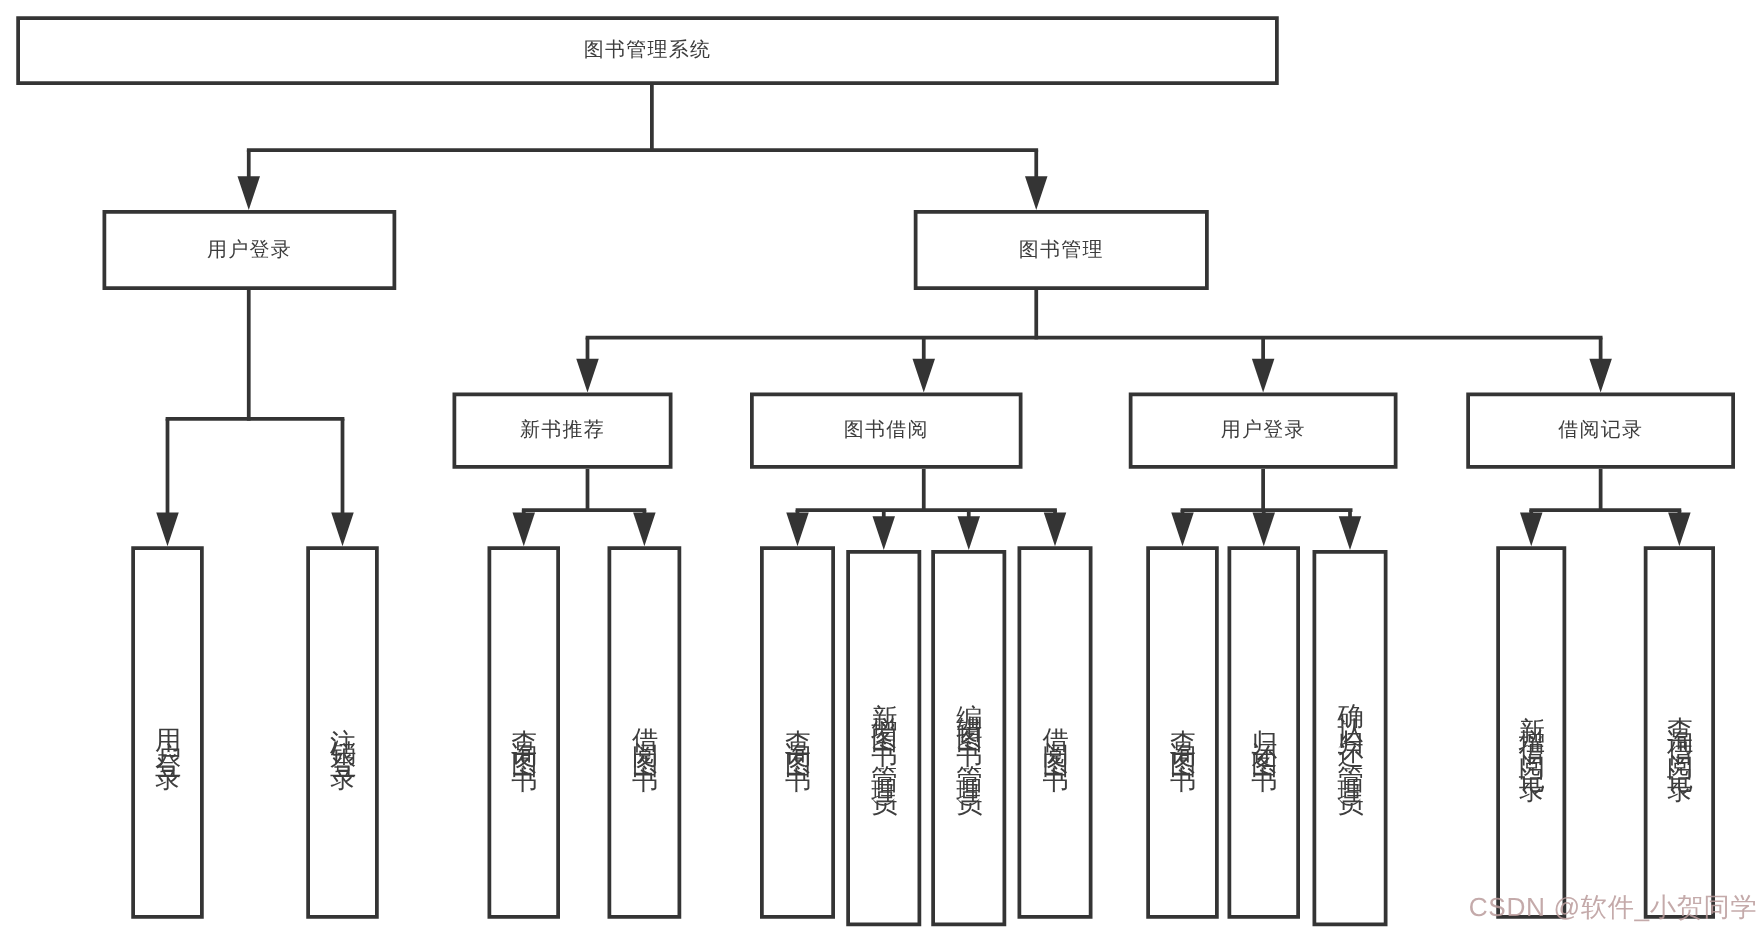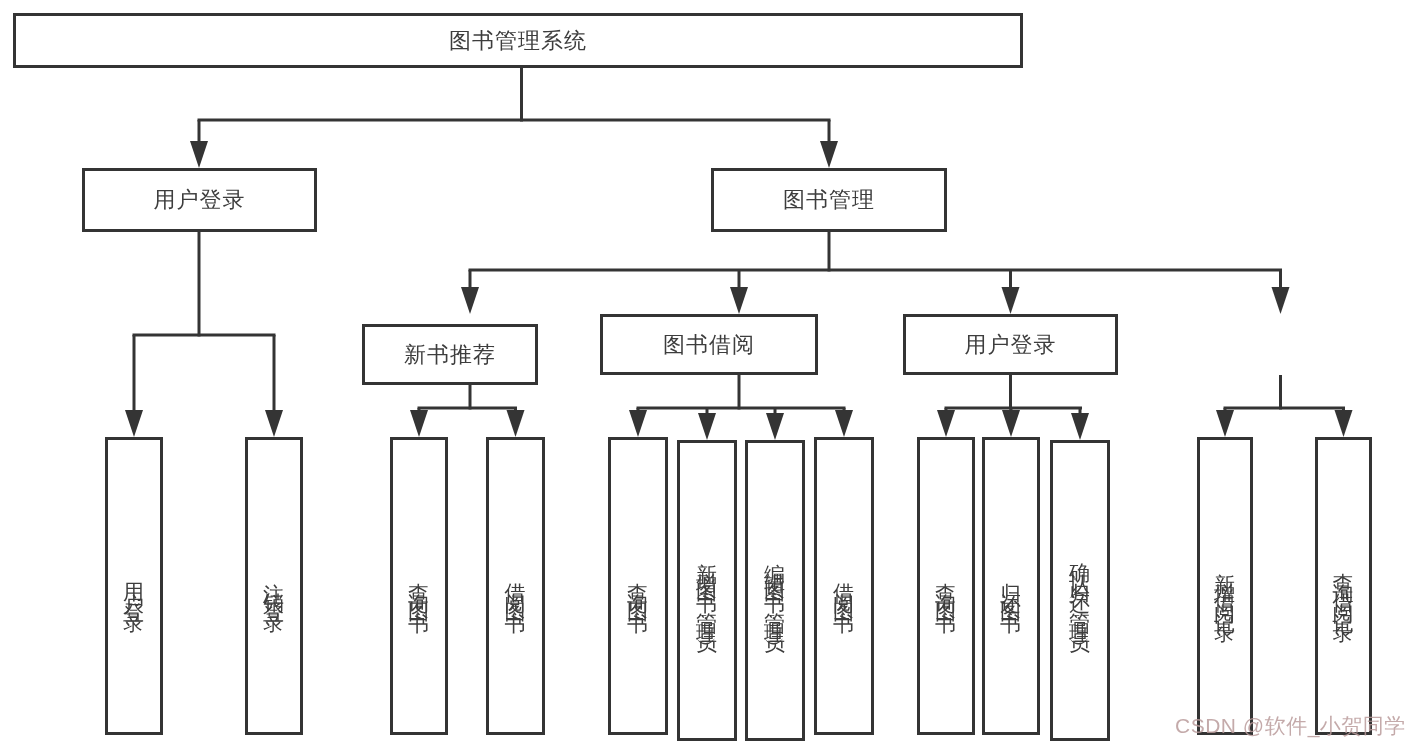--- a/index.html
+++ b/index.html
@@ -12,21 +12,21 @@
     box-sizing:border-box;
     background:#ffffff;
     border:3px solid #343434;
     display:flex;
     align-items:center;
     justify-content:center;
     color:#3d3d3d;
     z-index:2;
   }
   .hlabel{
-    font-size:22px;
+    font-size:16px;
     letter-spacing:1px;
     white-space:nowrap;
     font-family:Liberation Serif, serif;
   }
   .vlabel{
     writing-mode:vertical-rl;
     text-orientation:mixed;
     font-size:21px;
     line-height:1;
     letter-spacing:10px;
@@ -116,32 +116,35 @@
       <polygon points="1334.5,410 1352.5,410 1343.5,437"></polygon>
   </svg>
 
   <div class="box" style="left:13px;top:13px;width:1010px;height:55px">
     <span class="hlabel">图书管理系统</span>
   </div>
 
   <div class="box" style="left:82px;top:168px;width:235px;height:64px">
     <span class="hlabel">用户登录</span>
   </div>
-  <div class="box" style="left:711px;top:168px;width:236px;height:64px">
+  <div class="box" style="left:731px;top:168px;width:236px;height:64px">
     <span class="hlabel">图书管理</span>
   </div>
 
-  <div class="box" style="left:362px;top:324px;width:176px;height:61px">
+  <div class="box" style="left:362px;top:314px;width:176px;height:61px">
     <span class="hlabel">新书推荐</span>
   </div>
   <div class="box" style="left:600px;top:314px;width:218px;height:61px">
     <span class="hlabel">图书借阅</span>
   </div>
   <div class="box" style="left:903px;top:314px;width:215px;height:61px">
     <span class="hlabel">用户登录</span>
+  </div>
+  <div class="box" style="left:1173px;top:314px;width:215px;height:61px">
+    <span class="hlabel">借阅记录</span>
   </div>
 
   <div class="box" style="left:105px;top:437px;width:58px;height:298px">
     <span class="vlabel">用户登录</span>
   </div>
   <div class="box" style="left:245px;top:437px;width:58px;height:298px">
     <span class="vlabel">注销登录</span>
   </div>
 
   <div class="box" style="left:390px;top:437px;width:58px;height:298px">

